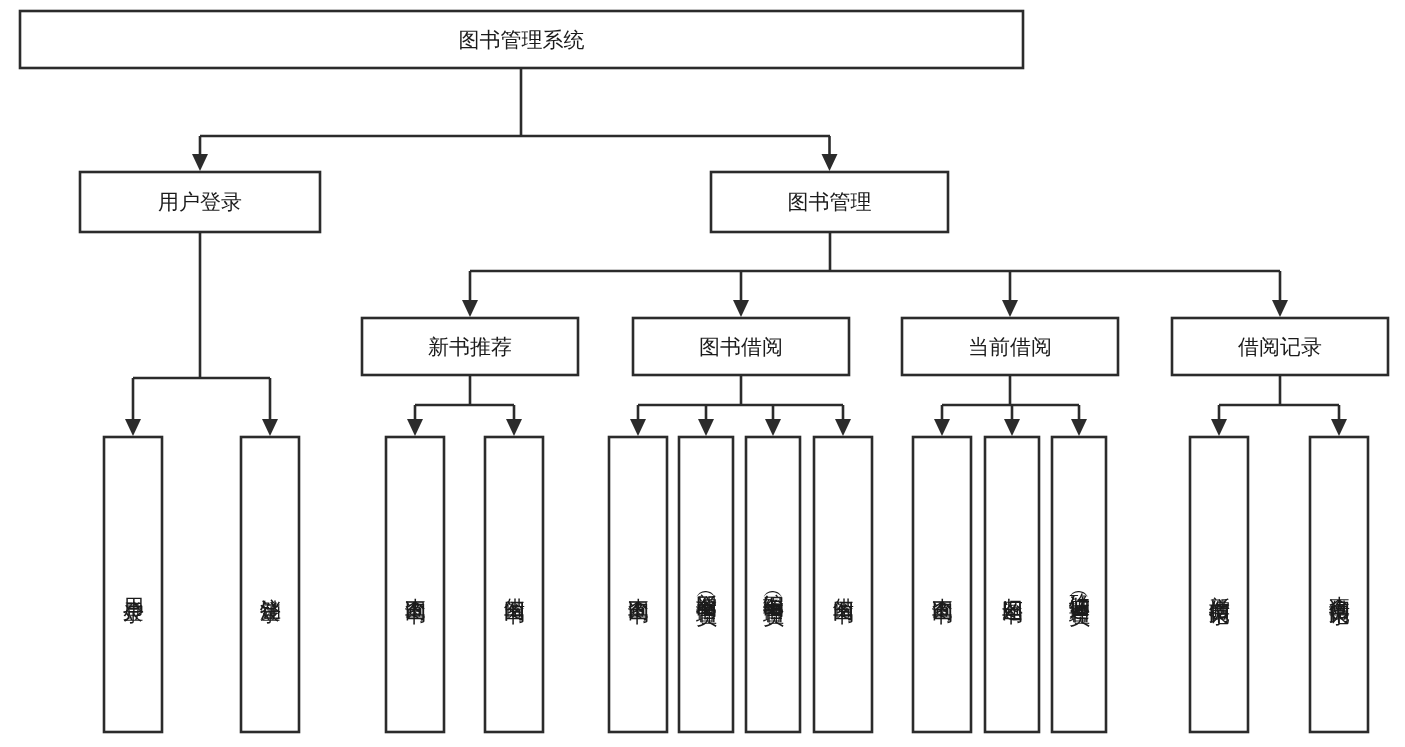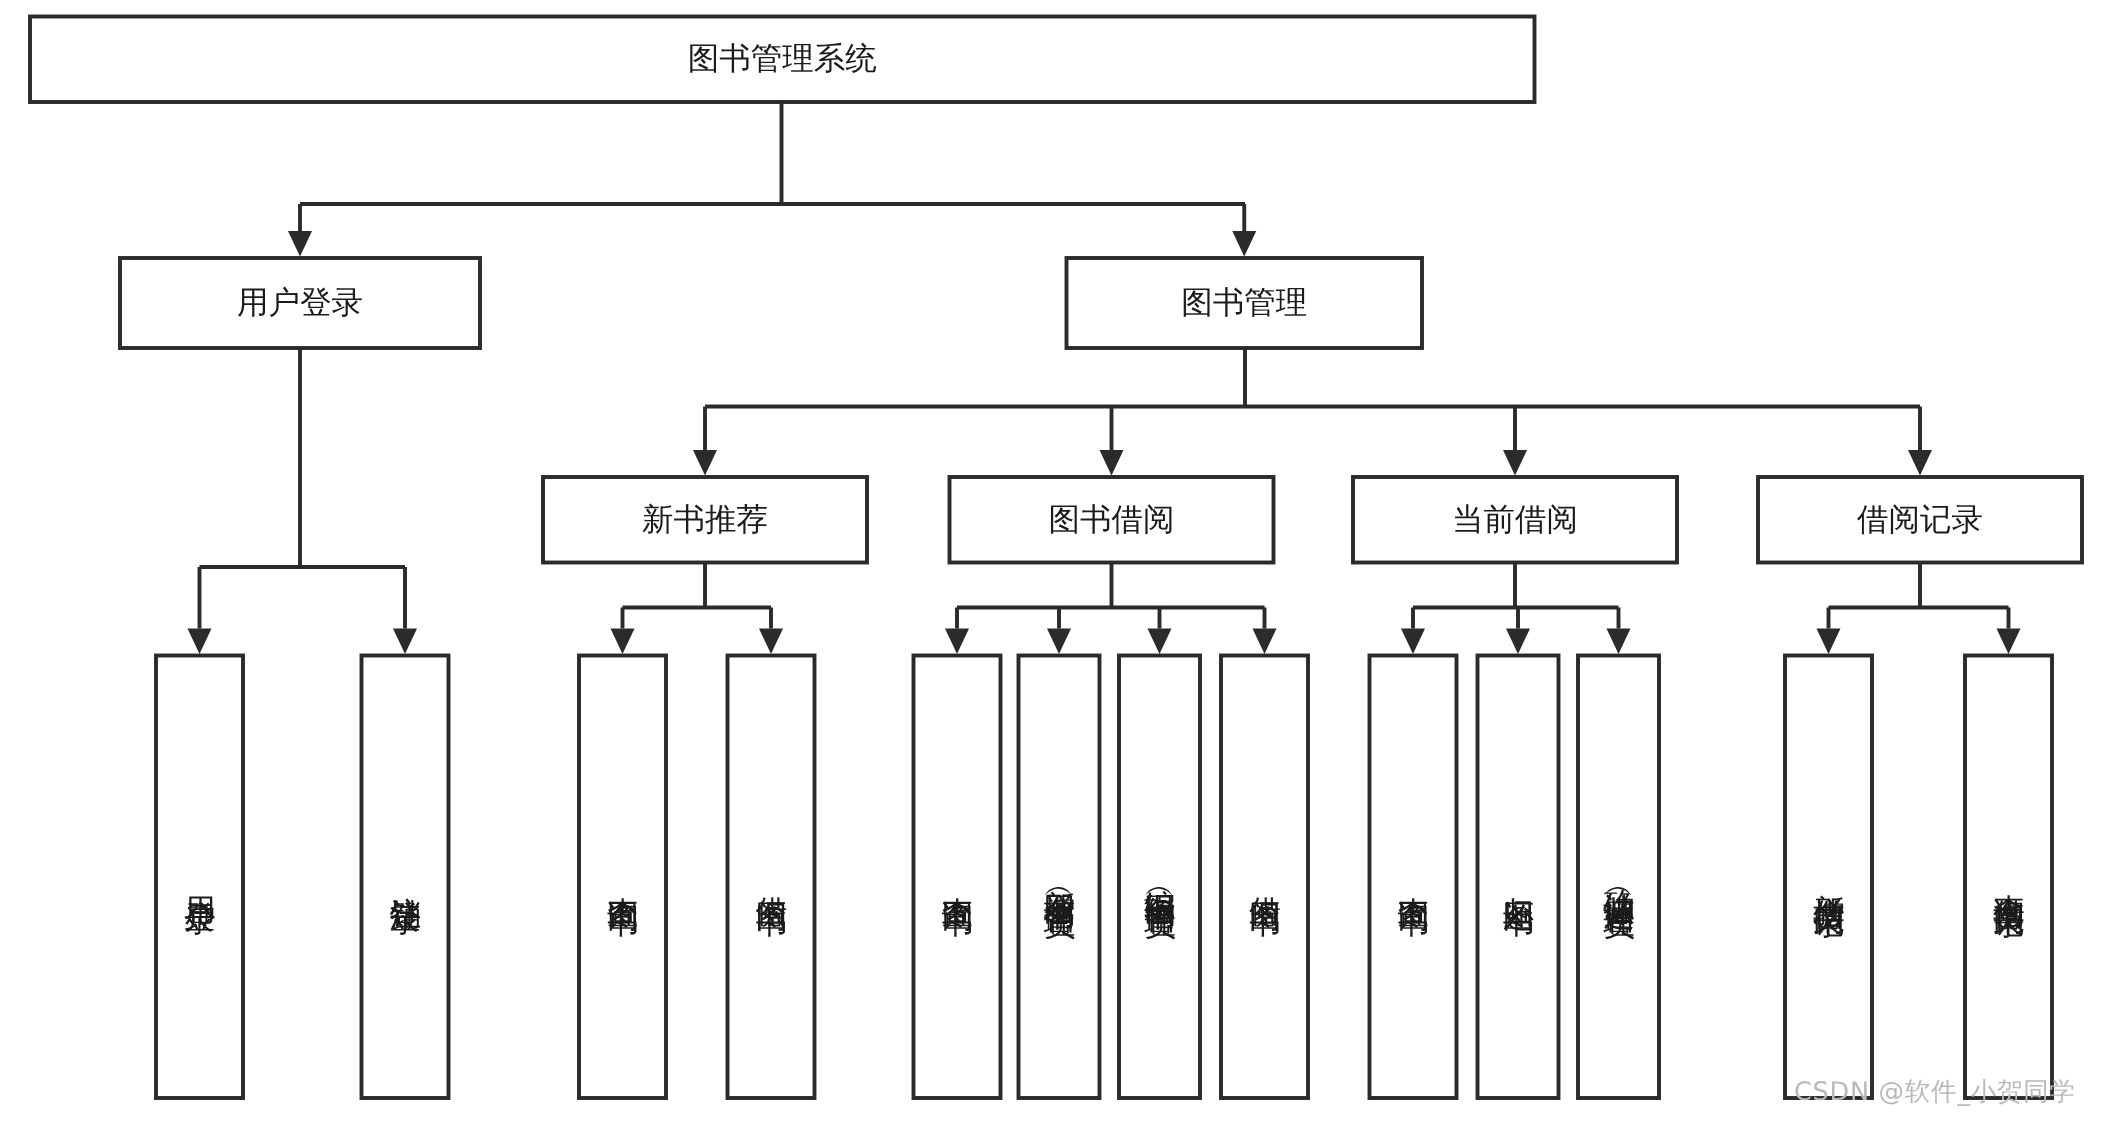--- a/index.html
+++ b/index.html
@@ -183,15 +183,14 @@
       <div class="leaf-label" style="left: 679px; top: 437px; width: 54px; height: 295px;">新增图书（管理员）</div>
       <div class="leaf-label" style="left: 746px; top: 437px; width: 54px; height: 295px;">编辑图书（管理员）</div>
       <div class="leaf-label" style="left: 814px; top: 437px; width: 58px; height: 295px;">借阅图书</div>
       <div class="leaf-label" style="left: 913px; top: 437px; width: 58px; height: 295px;">查询图书</div>
       <div class="leaf-label" style="left: 985px; top: 437px; width: 54px; height: 295px;">归还图书</div>
       <div class="leaf-label" style="left: 1052px; top: 437px; width: 54px; height: 295px;">确认归还（管理员）</div>
       <div class="leaf-label" style="left: 1190px; top: 437px; width: 58px; height: 295px;">新增借阅记录</div>
       <div class="leaf-label" style="left: 1310px; top: 437px; width: 58px; height: 295px;">查询借阅记录</div>
     </div>
 
-  <div class="watermark" style="left: 1196px; top: 716px; color: rgb(185, 185, 185);">CSDN @软件_小贺同学</div>
 
 </div>
 
 </body></html>

